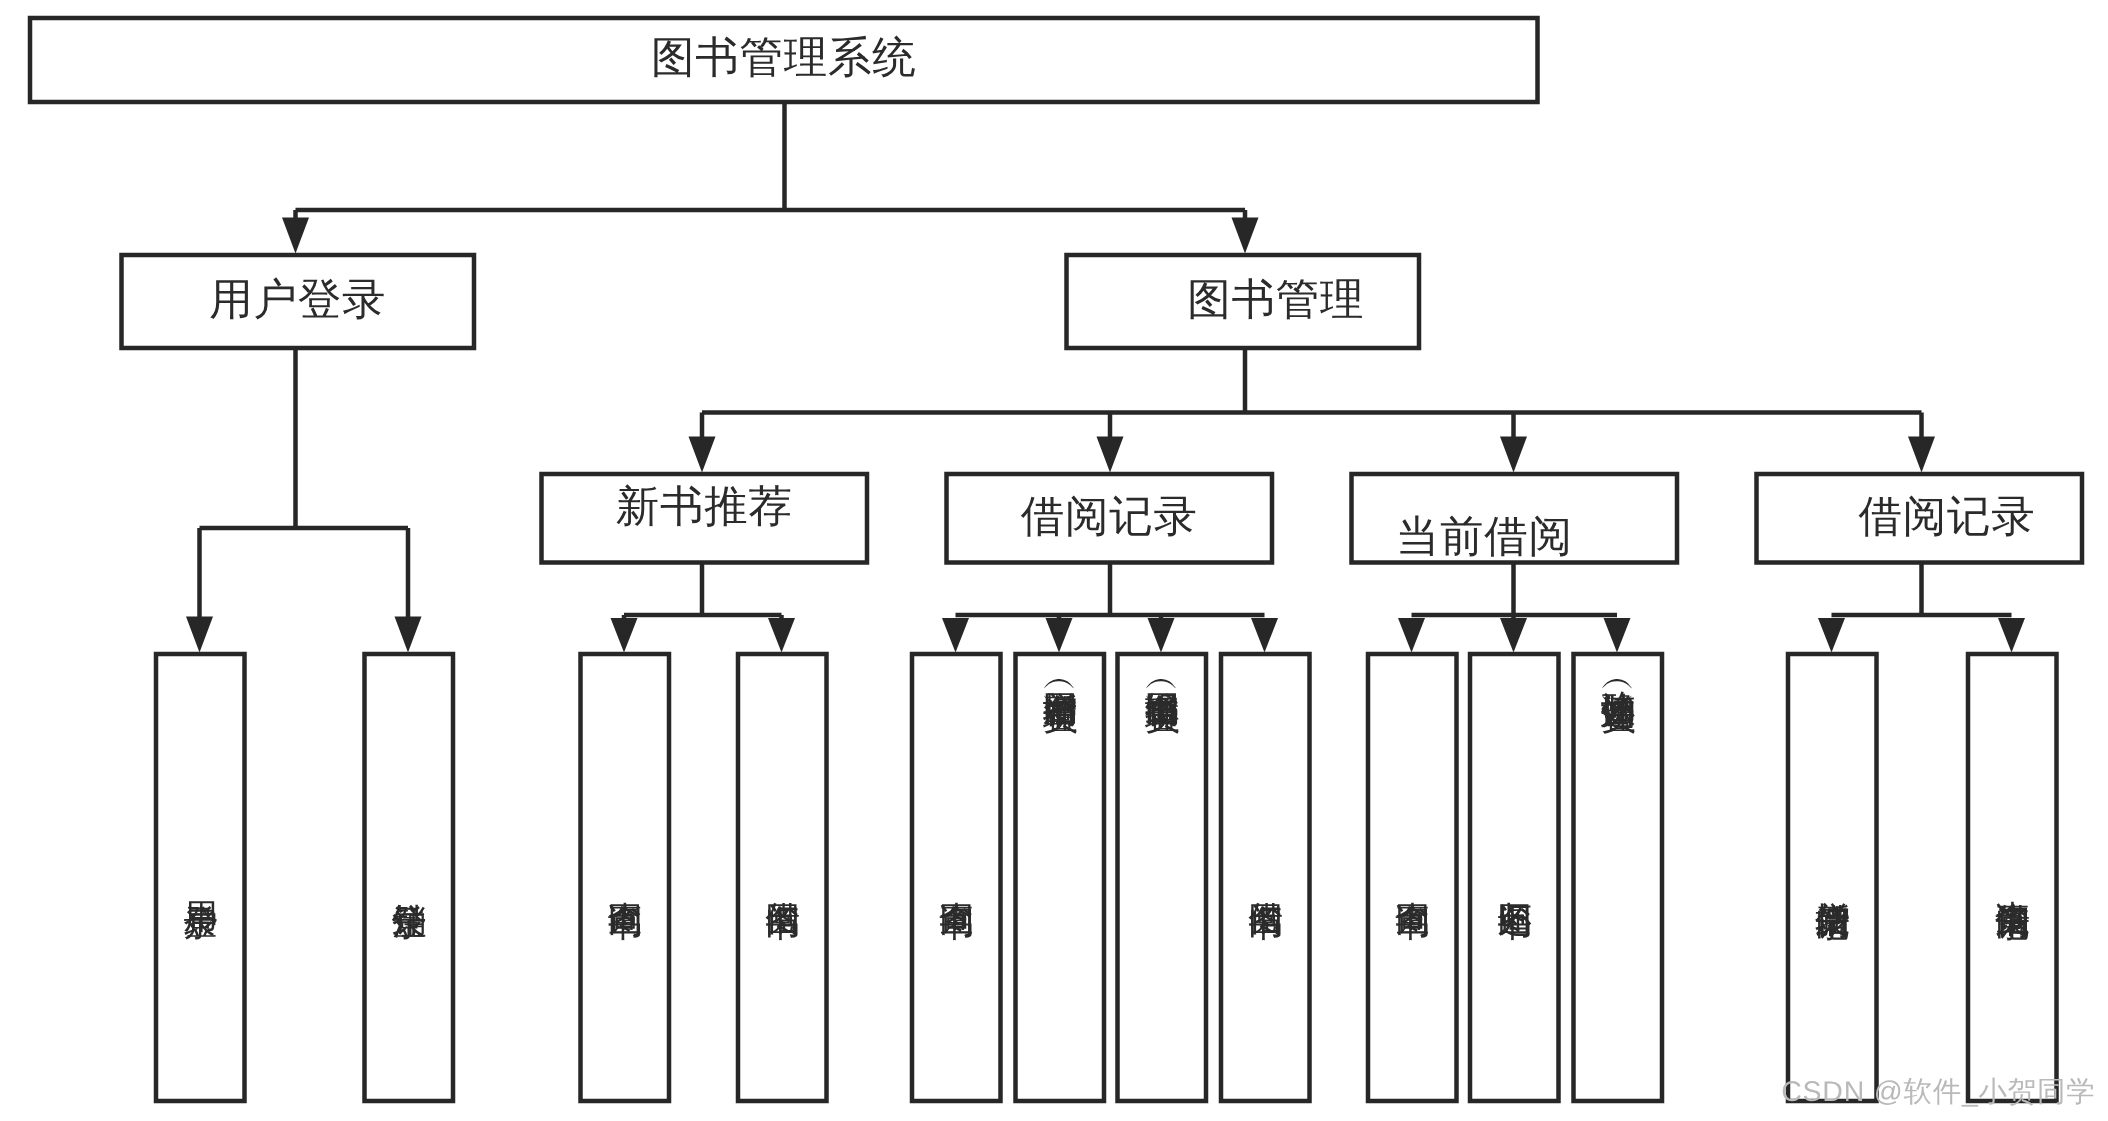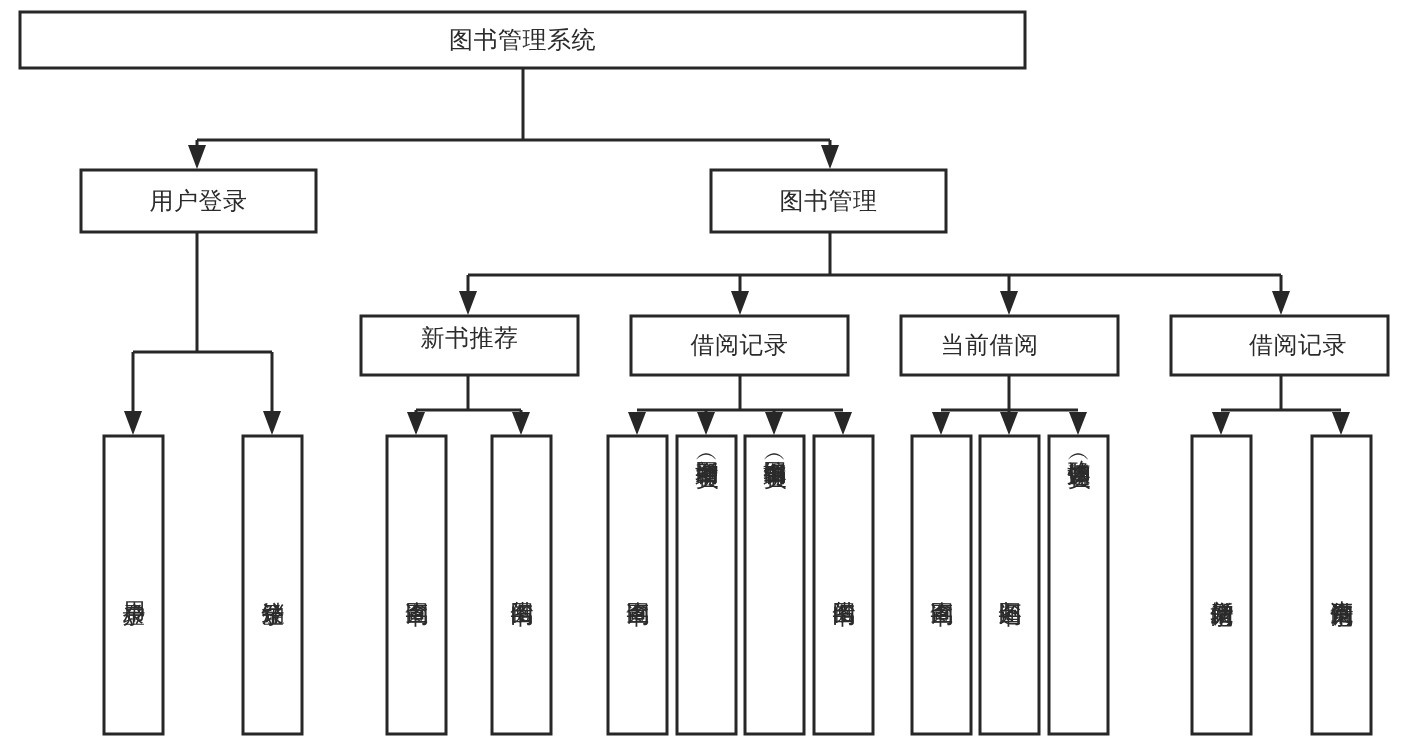--- a/index.html
+++ b/index.html
@@ -40,21 +40,21 @@
   .arrow-head {
     fill: #272727;
     stroke: none;
   }
   .node-label-h {
     position: absolute;
     display: flex;
     align-items: center;
     justify-content: center;
     color: #2b2b2b;
-    font-size: 24px;
+    font-size: 29px;
     line-height: 1.1;
     letter-spacing: 0.5px;
     white-space: nowrap;
     pointer-events: none;
   }
   .node-label-v {
     position: absolute;
     display: flex;
     align-items: center;
     justify-content: center;
@@ -183,39 +183,40 @@
     <rect class="node-rect" x="980" y="436" width="59" height="298"></rect>
     <rect class="node-rect" x="1049" y="436" width="59" height="298"></rect>
 
     <rect class="node-rect" x="1192" y="436" width="59" height="298"></rect>
     <rect class="node-rect" x="1312" y="436" width="59" height="298"></rect>
   </svg>
 
   <div class="node-label-h" style="left:20px; top:12px; width:1005px; height:56px;">图书管理系统</div>
 
   <div class="node-label-h" style="left:81px; top:170px; width:235px; height:62px;">用户登录</div>
-  <div class="node-label-h" style="left:711px; top:170px; width:235px; height:62px;">图书管理</div>
+  <div class="node-label-h" style="left:711px; top:170px; width:235px; height:62px;padding-left:22px;">图书管理</div>
 
   <div class="node-label-h" style="left:361px; top:316px; width:217px; height:45px;">新书推荐</div>
   <div class="node-label-h" style="left:631px; top:316px; width:217px; height:59px;">借阅记录</div>
-  <div class="node-label-h" style="left:901px; top:316px; width:177px; height:59px;">当前借阅</div>
+  <div class="node-label-h" style="left:901px; top:329px; width:177px; height:59px;">当前借阅</div>
   <div class="node-label-h" style="left:1171px; top:316px; width:254px; height:59px;">借阅记录</div>
 
   <div class="node-label-v" style="left:104px; top:436px; width:59px; height:298px;">用户登录</div>
   <div class="node-label-v" style="left:243px; top:436px; width:59px; height:298px;">注销登录</div>
 
   <div class="node-label-v" style="left:387px; top:436px; width:59px; height:298px;">查询图书</div>
   <div class="node-label-v" style="left:492px; top:436px; width:59px; height:298px;">借阅图书</div>
 
   <div class="node-label-v" style="left:608px; top:436px; width:59px; height:298px;">查询图书</div>
   <div class="node-label-v top-aligned" style="left:677px; top:442px; width:59px; height:292px;">新增图书（管理员）</div>
   <div class="node-label-v top-aligned" style="left:745px; top:442px; width:59px; height:292px;">编辑图书（管理员）</div>
   <div class="node-label-v" style="left:814px; top:436px; width:59px; height:298px;">借阅图书</div>
 
   <div class="node-label-v" style="left:912px; top:436px; width:59px; height:298px;">查询图书</div>
   <div class="node-label-v" style="left:980px; top:436px; width:59px; height:298px;">归还图书</div>
   <div class="node-label-v top-aligned" style="left:1049px; top:442px; width:59px; height:292px;">确认归还（管理员）</div>
 
   <div class="node-label-v" style="left:1192px; top:436px; width:59px; height:298px;">新增借阅记录</div>
   <div class="node-label-v" style="left:1312px; top:436px; width:59px; height:298px;">查询借阅记录</div>
 
+  <div class="watermark">CSDN @软件_小贺同学</div>
 
 </div>
 
 </body></html>

